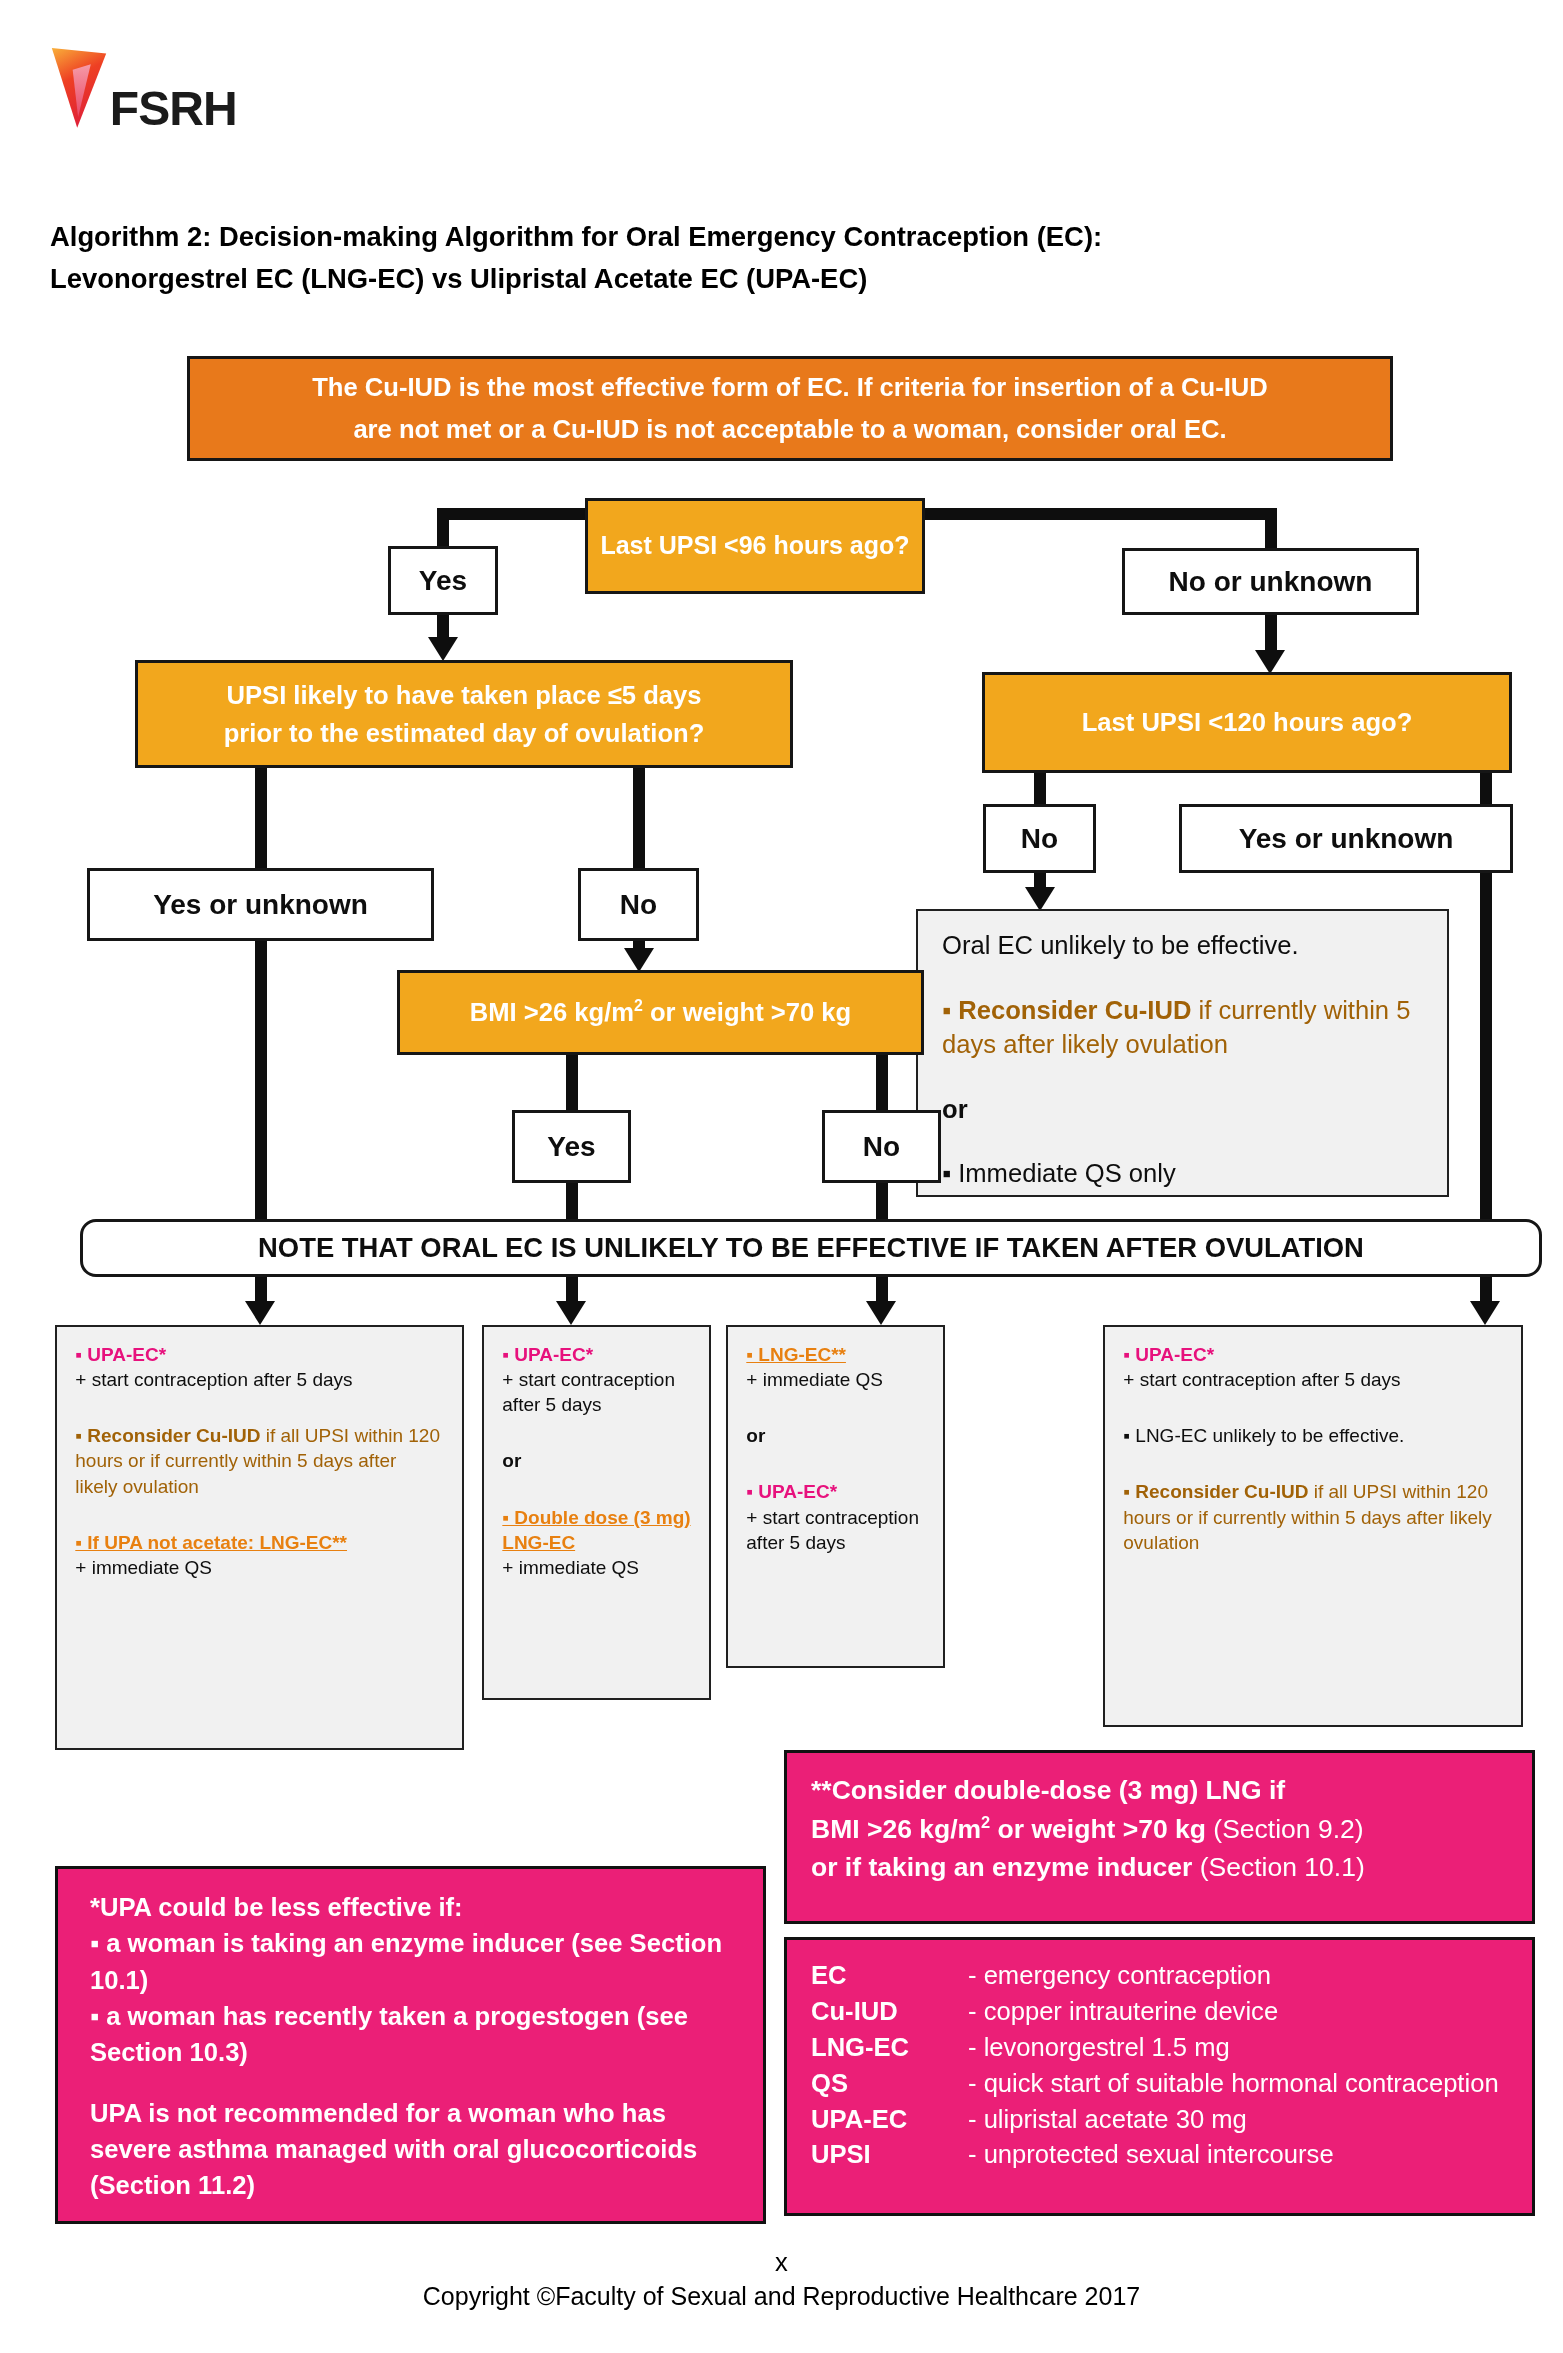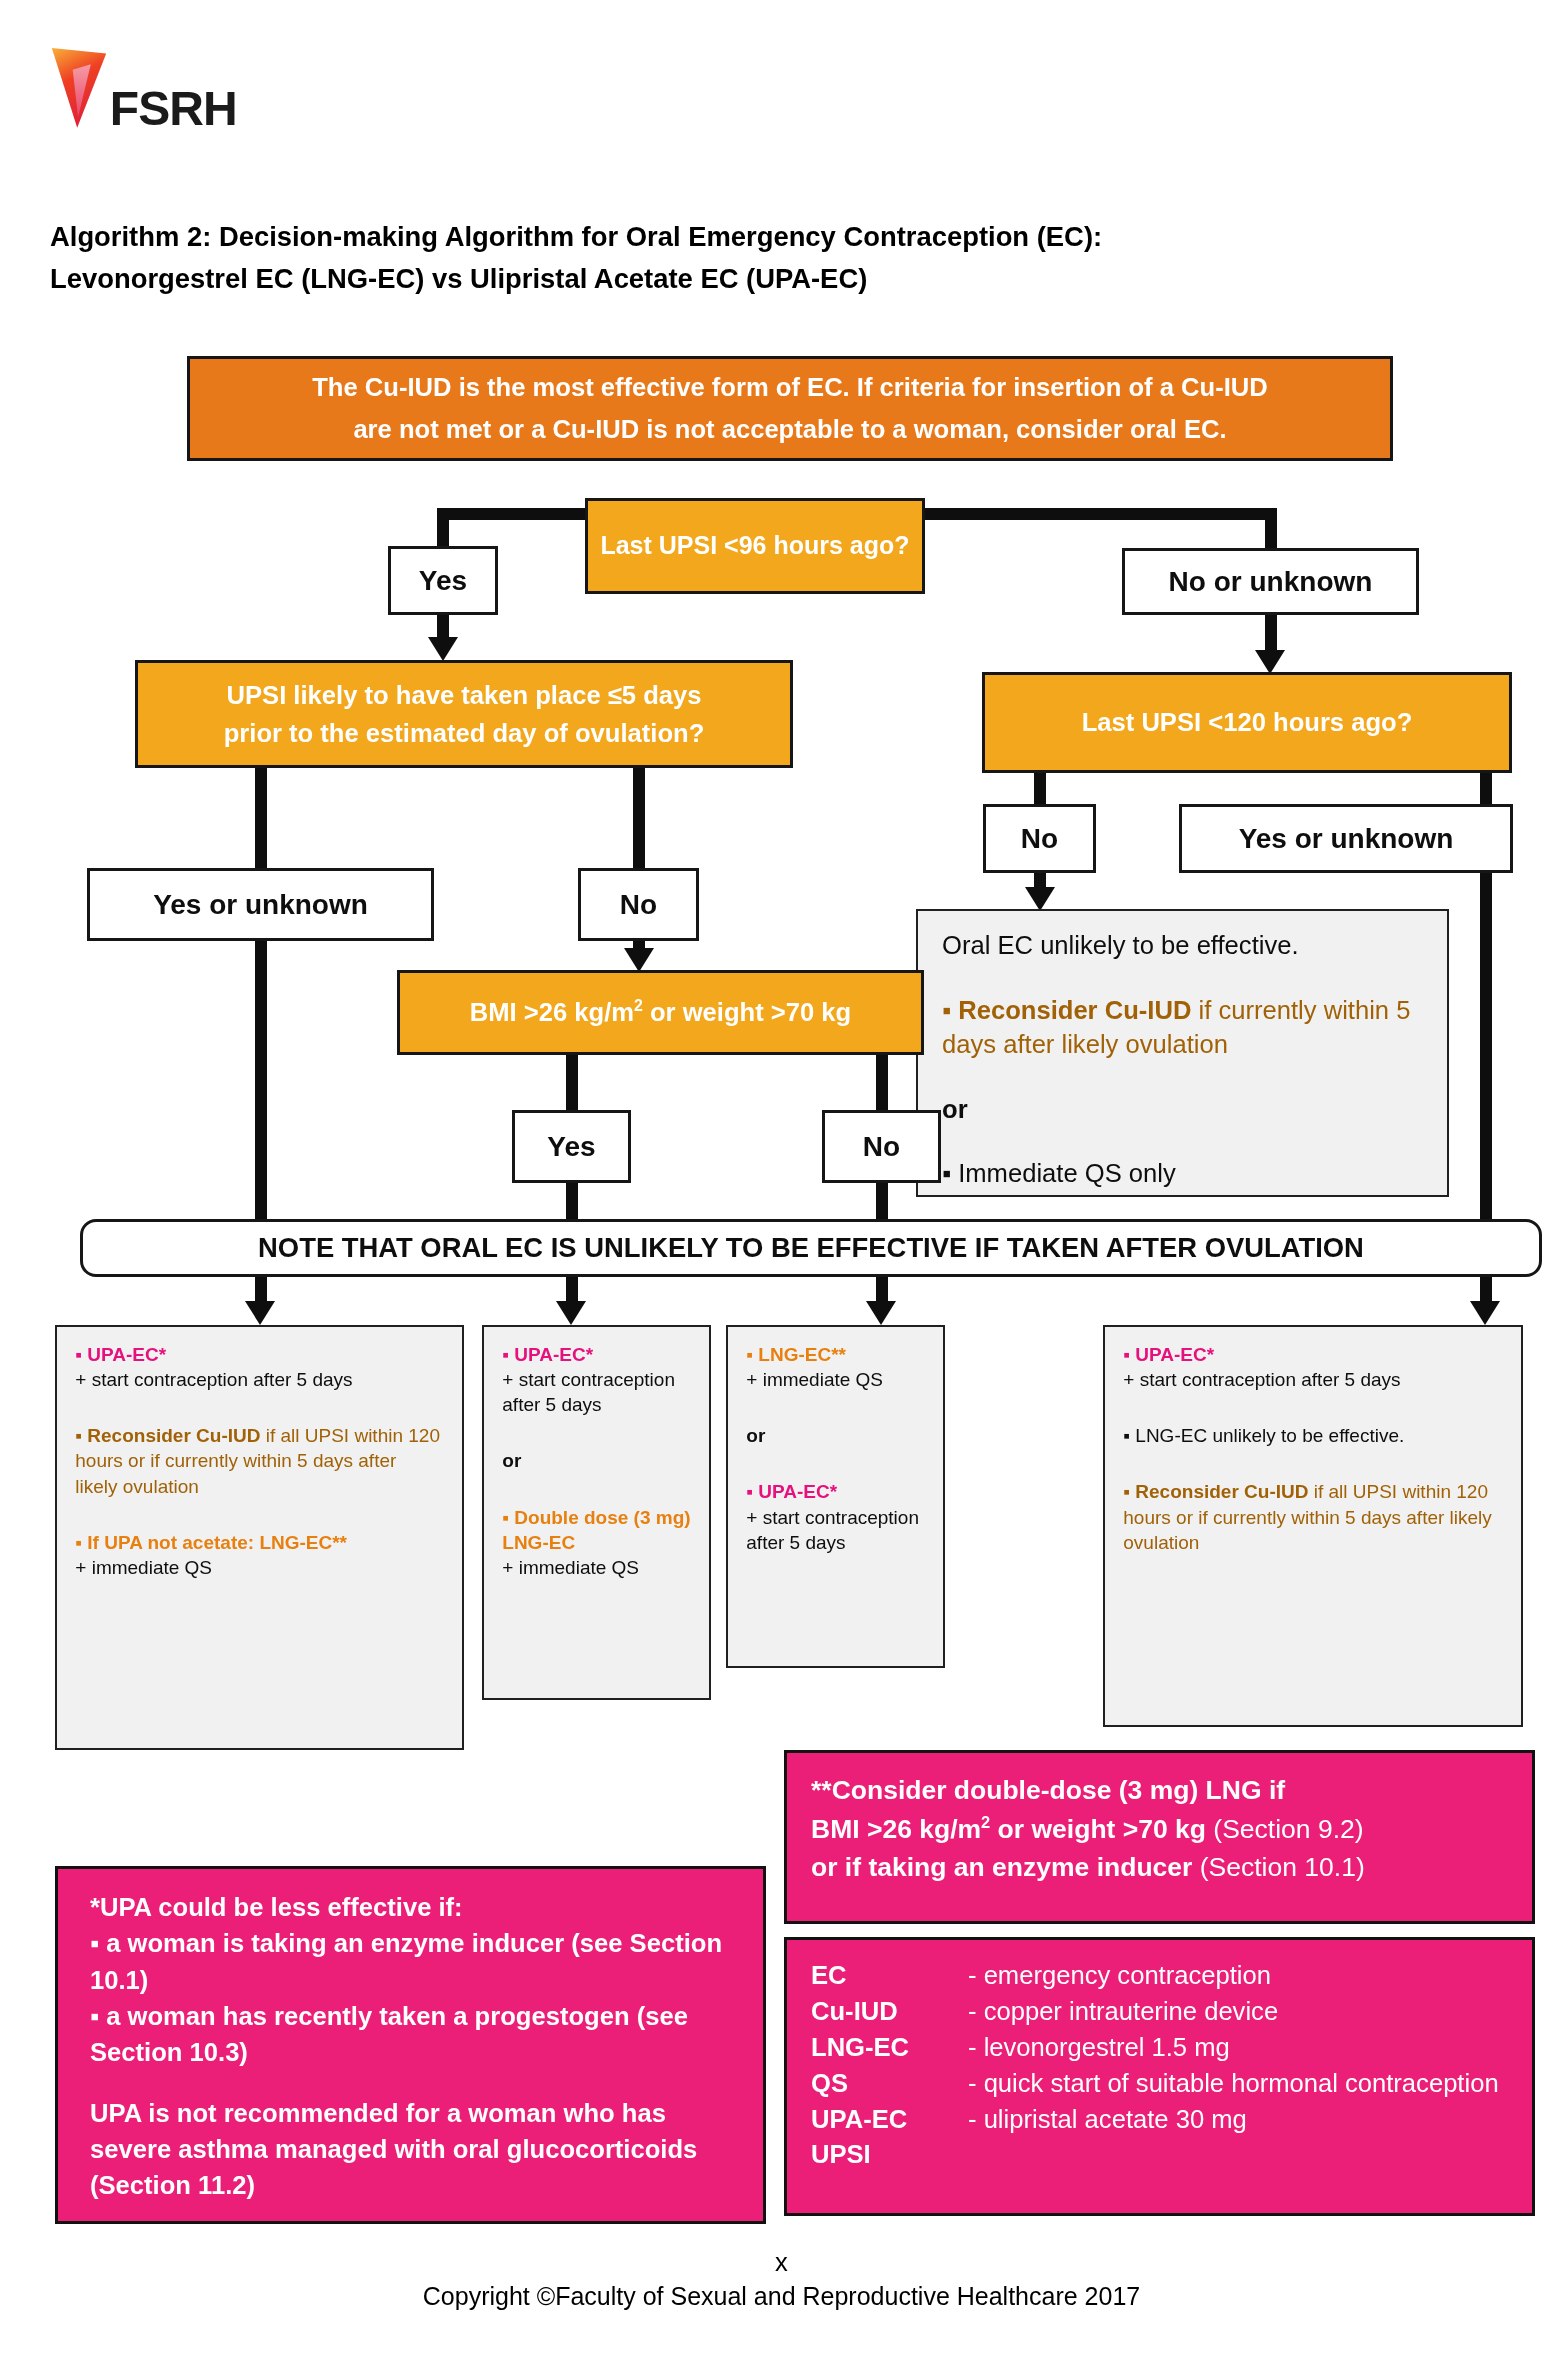--- a/index.html
+++ b/index.html
@@ -21,21 +21,21 @@
            text-align:left;padding:18.3px 24px;font-size:25.6px;line-height:1.32;color:#0e0e0e;}
   .outcome{position:absolute;background:#F1F1F1;border:2.7px solid #202020;box-sizing:border-box;z-index:3;
            text-align:left;padding:14.6px 18.3px;font-size:19px;line-height:1.33;color:#0e0e0e;}
   .pinkbox{position:absolute;background:#EB1F77;border:3.7px solid #111;box-sizing:border-box;z-index:3;
            color:#fff;font-weight:bold;text-align:left;}
   .note{position:absolute;background:#fff;border:3.7px solid #161616;box-sizing:border-box;z-index:4;
         display:flex;align-items:center;justify-content:center;font-weight:bold;font-size:27.4px;color:#0e0e0e;white-space:nowrap;}
   
   .b{font-weight:bold;}
   .magenta{color:#E7117D;font-weight:bold;}
-  .orangetxt{color:#E88010;font-weight:bold;}
+  .orangetxt{color:#E88010;font-weight:bold;text-decoration:underline;}
   .redtxt{color:#a16207;}
   .sp{height:31px;}
   .sp-sm{height:24px;}
   .ln{margin:0;}
   sup{font-size:0.62em;}
   
   .vline{position:absolute;width:12px;background:#0e0e0e;z-index:1;}
   .hline{position:absolute;height:12px;background:#0e0e0e;z-index:1;}
   .ahead{position:absolute;width:0;height:0;border-left:15.5px solid transparent;
          border-right:15.5px solid transparent;border-top:24px solid #0e0e0e;z-index:2;}
@@ -256,20 +256,21 @@
     <div class="ab-row">
       <span class="ab-label">QS</span>
         <span class="ab-def">- quick start of suitable hormonal contraception</span>
     </div>
     <div class="ab-row">
       <span class="ab-label">UPA-EC</span>
         <span class="ab-def">- ulipristal acetate 30 mg</span>
     </div>
     <div class="ab-row">
       <span class="ab-label">UPSI</span>
+        <span class="ab-def">- unprotected sexual intercourse</span>
     </div>
   </div>
 
   <div class="footer-mark">x</div>
   <div class="footer-copy">Copyright ©Faculty of Sexual and Reproductive Healthcare 2017</div>
 
 </div>
 
 
 </body></html>

